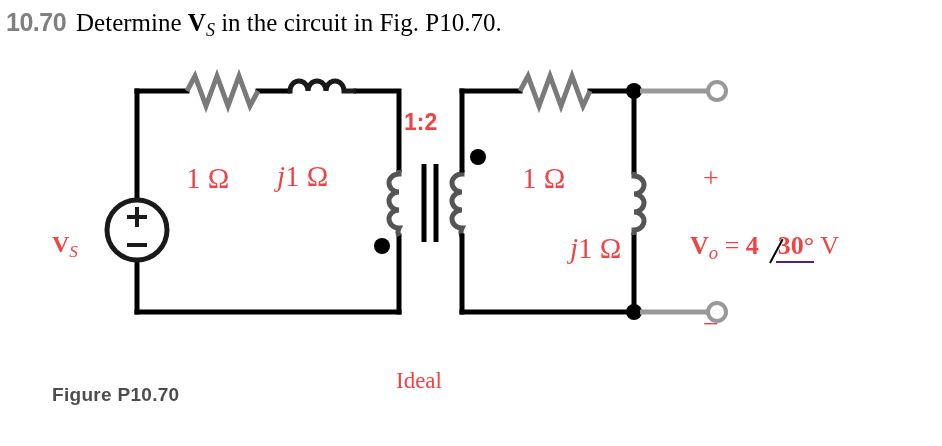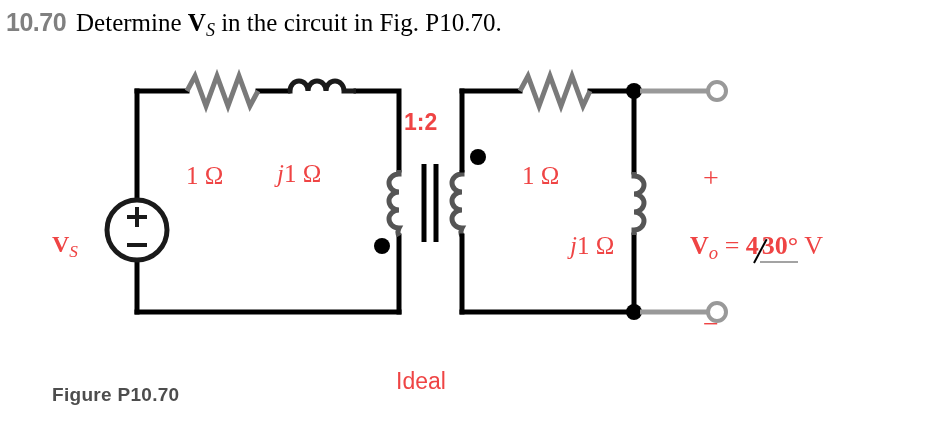--- a/index.html
+++ b/index.html
@@ -39,40 +39,40 @@
     font-family:"Liberation Sans", sans-serif;
     font-weight:bold;font-size:19px;color:#4d4d4d;
     letter-spacing:0.3px;
   }
 
   
   .figure{position:absolute;left:0;top:46px;}
 
   
   .lbl{position:absolute;white-space:nowrap;color:#ef4444;}
-  .lbl-serif{font-family:"Liberation Serif", serif;font-size:25px;}
+  .lbl-serif{font-family:"Liberation Serif", serif;font-size:29px;}
   .ital{font-style:italic;}
 
   #label-ratio{left:404px;top:63px;font-family:"Liberation Sans", sans-serif;font-size:23px;font-weight:bold;}
-  #label-ideal{left:396px;top:322px;font-family:Liberation Sans, sans-serif;font-size:23px;font-weight:normal;}
+  #label-ideal{left:396px;top:322px;font-family:Liberation Serif, serif;font-size:23px;font-weight:normal;}
   #label-r1{left:186px;top:116px;}
   #label-l1{left:277px;top:114px;}
   #label-r2{left:522px;top:116px;}
   #label-l2{left:570px;top:186px;}
   #label-vs{left:52px;top:185px;font-size:24px;}
   #label-plus{left:703px;top:116px;font-family:"Liberation Serif", serif;font-size:28px;}
   #label-minus{left:703px;top:262px;font-family:"Liberation Serif", serif;font-size:28px;}
   #label-vo{left:690px;top:185px;font-size:26px;}
 
   .angle{
     display:inline-block;
     position:relative;
     padding-left:2px;
-    border-bottom:2px solid #a3a3a3;
-    margin-left:1px;
+    border-bottom:2px solid #4c1d95;
+    margin-left:17px;
   }
   .angle::before{
     content:"";
     position:absolute;
     left:-7px;bottom:-2px;
     width:2px;height:27px;
     background:#000;
     transform:rotate(28deg);
     transform-origin:bottom center;
   }

